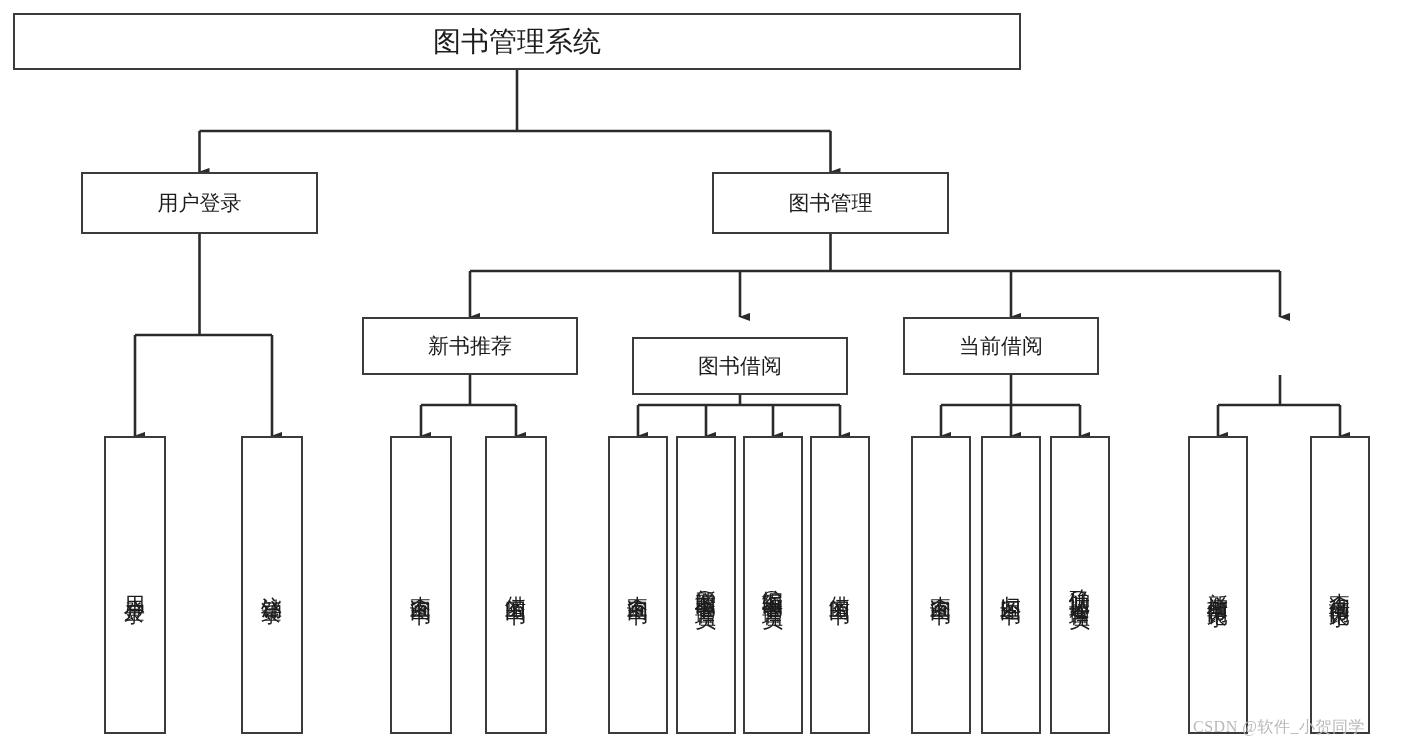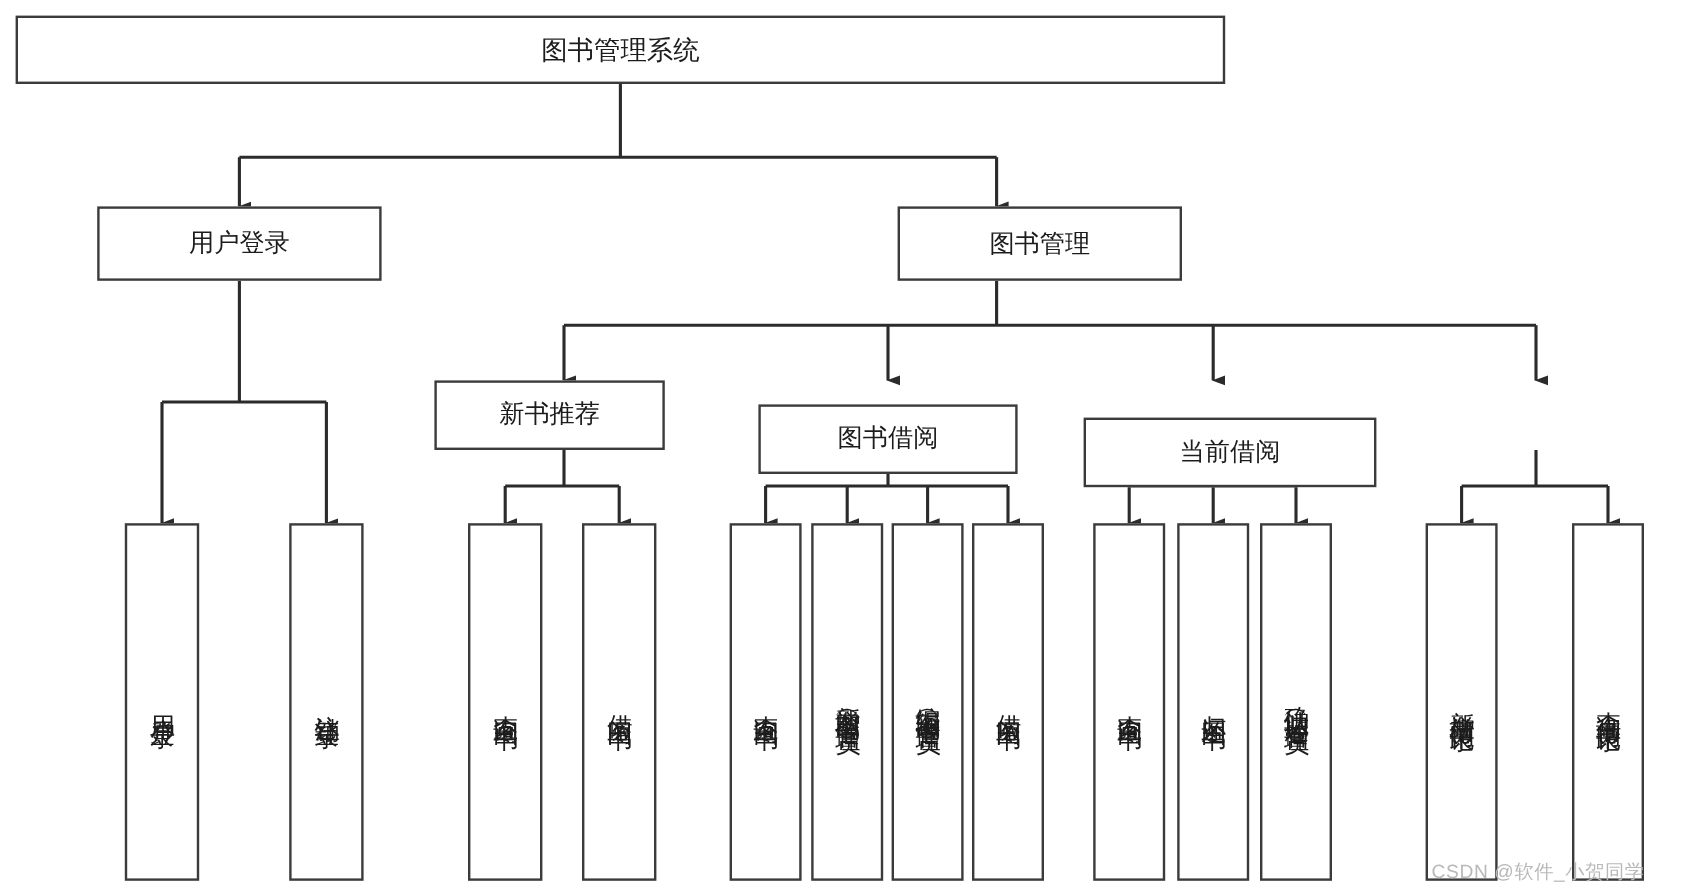--- a/index.html
+++ b/index.html
@@ -40,21 +40,21 @@
   .node-label {
     color: #1c1c1c;
     text-align: center;
     line-height: 1.18;
     white-space: nowrap;
   }
   .node.horiz .node-label {
     font-size: 21px;
   }
   .node.root .node-label {
-    font-size: 22px;
+    font-size: 28px;
   }
   .node.vert {
     align-items: center;
     justify-content: center;
   }
   .node.vert .node-label {
     writing-mode: vertical-rl;
     text-orientation: upright;
     font-size: 21px;
     letter-spacing: 3px;
@@ -119,33 +119,33 @@
   </svg>
 
   <div class="node root horiz" style="left:13px; top:13px; width:1008px; height:57px;">
     <span class="node-label">图书管理系统</span>
   </div>
 
   <div class="node horiz" style="left:81px; top:172px; width:237px; height:62px;">
     <span class="node-label">用户登录</span>
   </div>
 
-  <div class="node horiz" style="left:748px; top:172px; width:237px; height:62px;font-family:Liberation Serif, serif;">
+  <div class="node horiz" style="left:712px; top:172px; width:237px; height:62px;">
     <span class="node-label">图书管理</span>
   </div>
 
-  <div class="node horiz" style="left:362px; top:317px; width:192px; height:58px;">
+  <div class="node horiz" style="left:362px; top:317px; width:216px; height:58px;">
     <span class="node-label">新书推荐</span>
   </div>
 
   <div class="node horiz" style="left:632px; top:317px; width:216px; height:58px;margin-top:20px;">
     <span class="node-label">图书借阅</span>
   </div>
 
-  <div class="node horiz" style="left:903px; top:317px; width:244px; height:58px;margin-top:31px;">
+  <div class="node horiz" style="left:903px; top:317px; width:196px; height:58px;">
     <span class="node-label">当前借阅</span>
   </div>
 
 
   <div class="node vert" style="left:104px; top:436px; width:62px; height:298px;">
     <span class="node-label">用户登录</span>
   </div>
 
   <div class="node vert" style="left:241px; top:436px; width:62px; height:298px;">
     <span class="node-label">注销登录</span>
@@ -188,15 +188,15 @@
   </div>
 
   <div class="node vert" style="left:1188px; top:436px; width:60px; height:298px;">
     <span class="node-label">新增借阅记录</span>
   </div>
 
   <div class="node vert" style="left:1310px; top:436px; width:60px; height:298px;">
     <span class="node-label">查询借阅记录</span>
   </div>
 
-  <div class="watermark" style="left:1193px; top:717px;">CSDN @软件_小贺同学</div>
+  <div class="watermark" style="left:1193px; top:717px;font-family:Liberation Serif, serif;">CSDN @软件_小贺同学</div>
 
 </div>
 
 </body></html>

